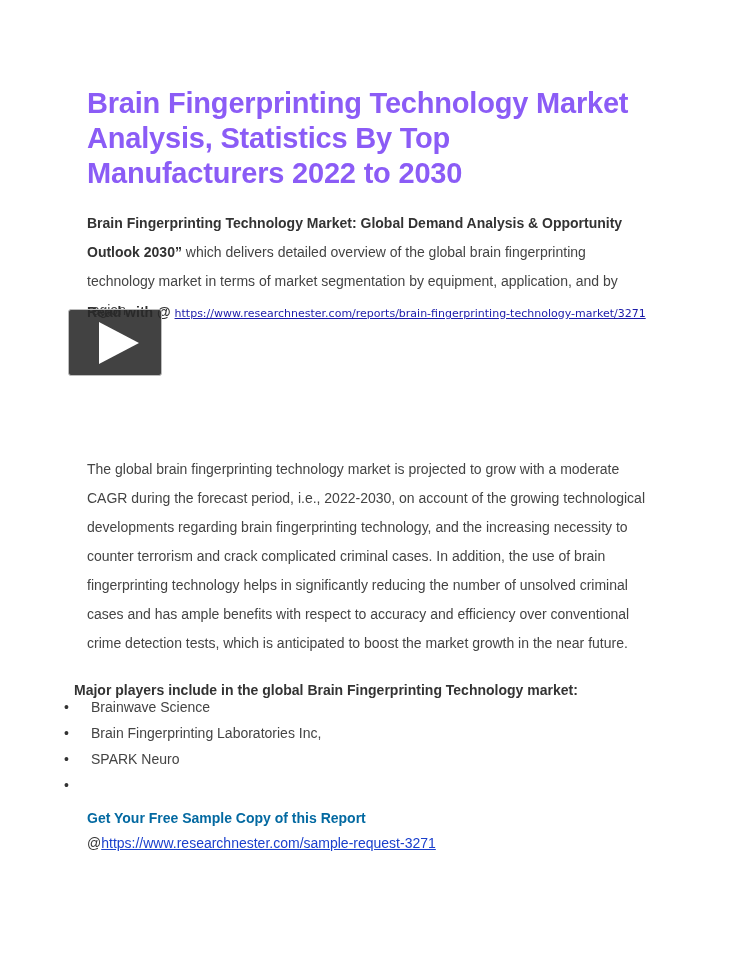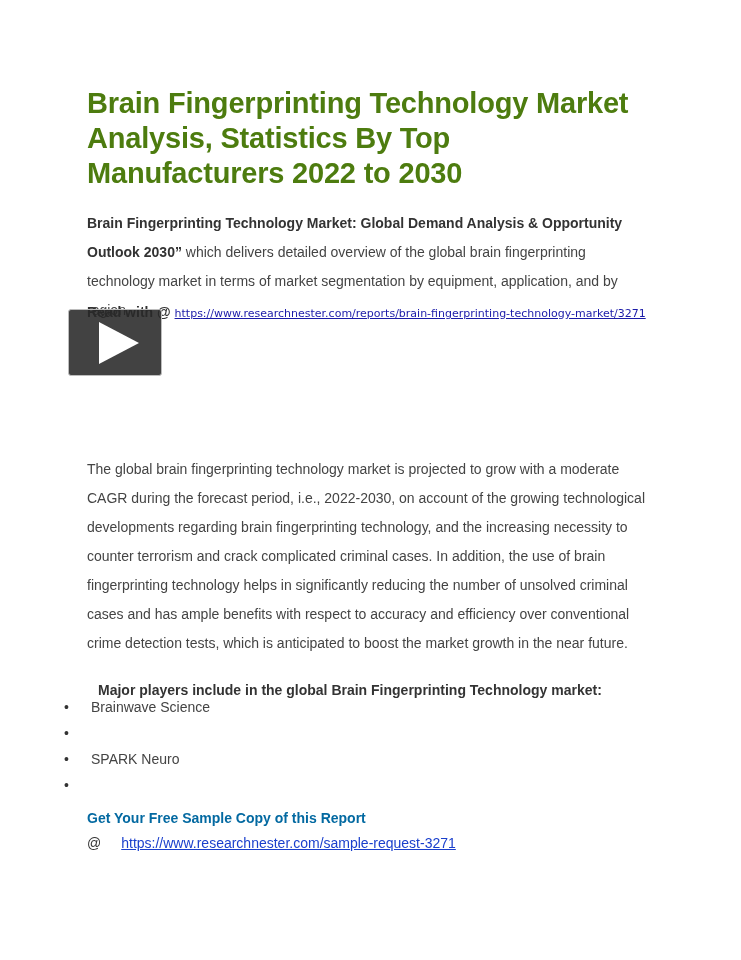--- a/index.html
+++ b/index.html
@@ -25,21 +25,21 @@
   .title {
     position: absolute;
     left: 87px;
     top: 86px;
     width: 560px;
     margin: 0;
     font-family: "Liberation Sans", sans-serif;
     font-weight: bold;
     font-size: 29px;
     line-height: 35px;
-    color: #4d7c0f;
+    color: #8b5cf6;
     letter-spacing: -0.2px;
   }
   .para {
     position: absolute;
     left: 87px;
     width: 570px;
     margin: 0;
     font-size: 14px;
     line-height: 29px;
     color: #444444;
@@ -52,25 +52,24 @@
   .link-calibri {
     font-family: "DejaVu Sans", sans-serif;
     font-size: 11px;
     color: #1a1aa8;
     text-decoration: underline;
     margin-top: 28px;
   }
   .link-arial {
     color: #1a3fcc;
     text-decoration: underline;
-    padding-left: 20px;
   }
   .players-heading {
     position: absolute;
-    left: 98px;
+    left: 74px;
     top: 681px;
     margin: 0;
     font-size: 14px;
     font-weight: bold;
     color: #333333;
     line-height: 18px;
   }
   .players-list {
     position: absolute;
     left: 64px;
@@ -133,21 +132,21 @@
 
   <p class="para p-readmore"><b>Read with @ </b><a class="link-calibri">https://www.researchnester.com/reports/brain-fingerprinting-technology-market/3271</a></p>
 
 
   <p class="para p-global">The global brain fingerprinting technology market is projected to grow with a moderate CAGR during the forecast period, i.e., 2022-2030, on account of the growing technological developments regarding brain fingerprinting technology, and the increasing necessity to counter terrorism and crack complicated criminal cases. In addition, the use of brain fingerprinting technology helps in significantly reducing the number of unsolved criminal cases and has ample benefits with respect to accuracy and efficiency over conventional crime detection tests, which is anticipated to boost the market growth in the near future.</p>
 
   <p class="players-heading">Major players include in the global Brain Fingerprinting Technology market:</p>
 
   <ul class="players-list">
     <li><span class="bullet">•</span><span>Brainwave Science</span></li>
-    <li><span class="bullet">•</span></li>
+    <li><span class="bullet">•</span><span>Brain Fingerprinting Laboratories Inc,</span></li>
     <li><span class="bullet">•</span><span>SPARK Neuro</span></li>
     <li><span class="bullet">•</span></li>
   </ul>
 
   <div class="sample">
     <div><b>Get Your Free Sample Copy of this Report</b></div>
     <div><span>@</span><a class="link-arial">https://www.researchnester.com/sample-request-3271</a></div>
   </div>
 
   <div class="play-overlay">

